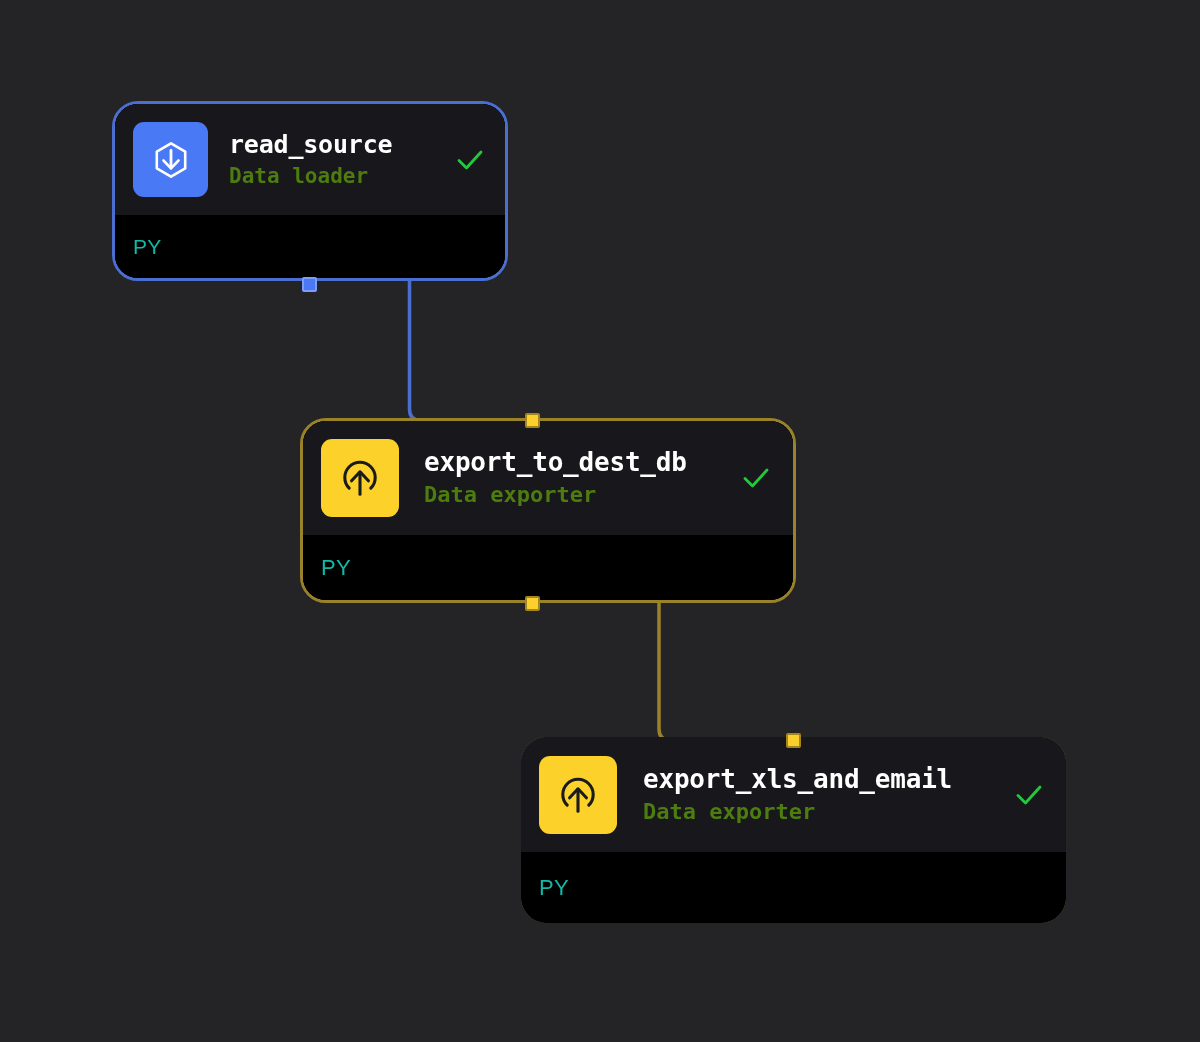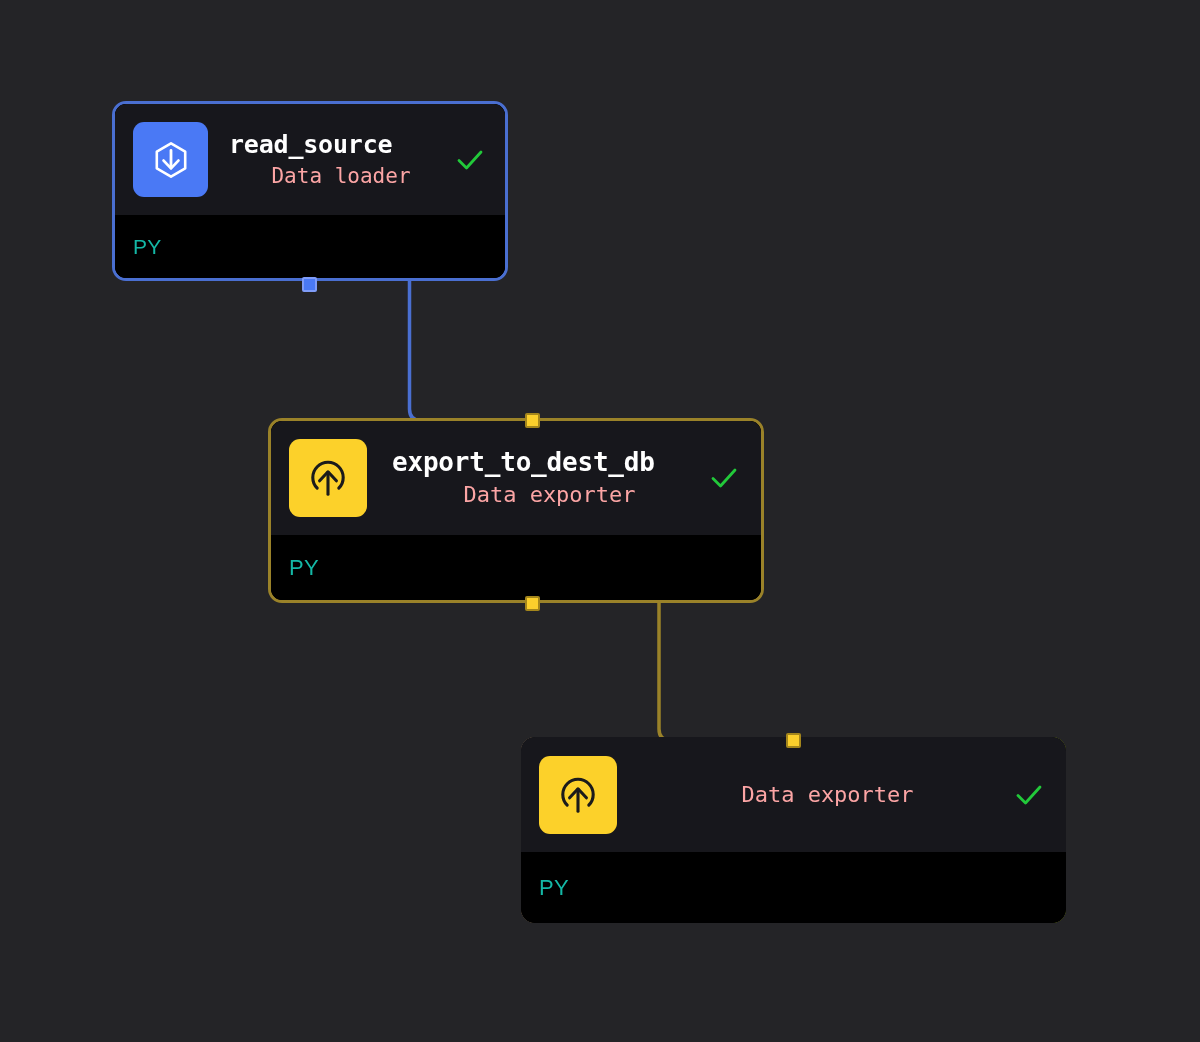--- a/index.html
+++ b/index.html
@@ -27,21 +27,21 @@
     position: absolute;
     left: 0; top: 0;
     width: 1200px;
     height: 1042px;
     pointer-events: none;
   }
 
   
   .node {
     position: absolute;
-    border-radius: 14px;
+    border-radius: 26px;
     box-sizing: border-box;
     overflow: hidden;
     background: #000000;
   }
   .node-inner {
     position: absolute;
     inset: 0;
     border-radius: 11px;
     overflow: hidden;
     background: #000000;
@@ -73,24 +73,23 @@
   }
   .node-title {
     font-family: "DejaVu Sans Mono", "Liberation Mono", monospace;
     font-weight: bold;
     color: #ffffff;
     letter-spacing: -0.2px;
     white-space: nowrap;
   }
   .node-subtitle {
     font-family: "DejaVu Sans Mono", "Liberation Mono", monospace;
-    font-weight: normal;
-    color: #fca5a5;
+    font-weight: bold;
+    color: #4d7c0f;
     white-space: nowrap;
-    text-align: center;
   }
   .node-status {
     flex: 0 0 auto;
     display: flex;
     align-items: center;
     justify-content: center;
   }
 
   .node-footer {
     background: #000000;
@@ -128,21 +127,21 @@
 
   #handle-read-source-out {
     left: 302px; top: 277px;
     width: 15px; height: 15px;
     background: #4a79f5;
     border: 2px solid #7f9cf8;
   }
 
   
   #node-export-dest {
-    left: 268px; top: 418px;
+    left: 300px; top: 418px;
     width: 496px; height: 185px;
     border: 3px solid #9a8229;
   }
   #node-export-dest .node-header { height: 114px; padding: 0 20px 0 18px; }
   #node-export-dest .node-icon { width: 78px; height: 78px; background: #fcd12a; }
   #node-export-dest .node-titles { padding-left: 25px; }
   #node-export-dest .node-title { font-size: 26px; line-height: 33px; }
   #node-export-dest .node-subtitle { font-size: 22px; line-height: 31px; }
   #node-export-dest .node-footer { padding-left: 18px; }
   #node-export-dest .node-lang { font-size: 22px; }
@@ -268,20 +267,21 @@
 
         <div class="node-icon">
           <svg width="46" height="46" viewBox="0 0 46 46">
             <path d="M12.2 33.2 A 15.2 15.2 0 1 1 33.8 33.2" fill="none" stroke="#1b1b1b" stroke-width="3.1" stroke-linecap="round"></path>
             <line x1="23" y1="17.2" x2="23" y2="39.2" stroke="#1b1b1b" stroke-width="3.1" stroke-linecap="round"></line>
             <polyline points="14.6,25.8 23,16.8 31.4,25.8" fill="none" stroke="#1b1b1b" stroke-width="3.1" stroke-linecap="round" stroke-linejoin="round"></polyline>
           </svg>
         </div>
 
         <div class="node-titles">
+          <div class="node-title">export_xls_and_email</div>
           <div class="node-subtitle">Data exporter</div>
         </div>
 
         <div class="node-status">
           <svg width="34" height="34" viewBox="0 0 34 34">
             <polyline points="6,17.5 13.5,25 28,9" fill="none" stroke="#22c93a" stroke-width="2.8" stroke-linecap="round" stroke-linejoin="round"></polyline>
           </svg>
         </div>
       </div>
 

